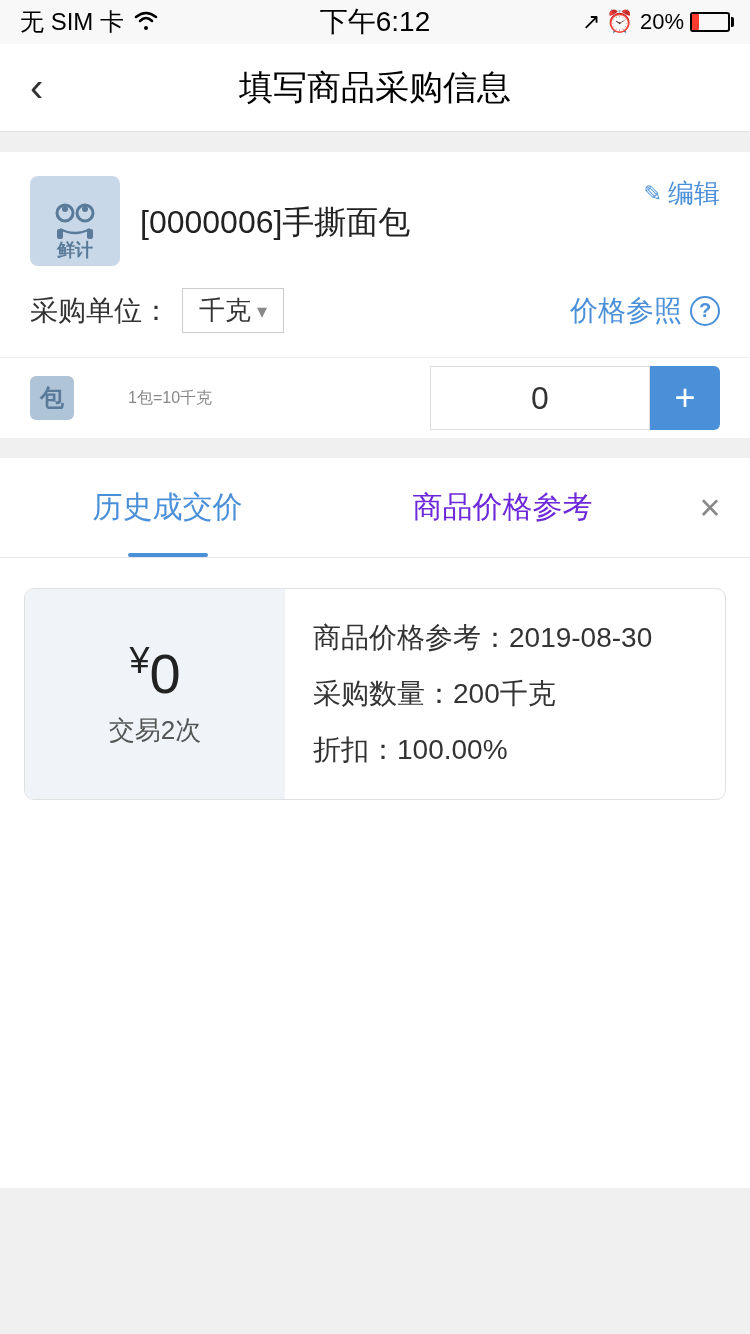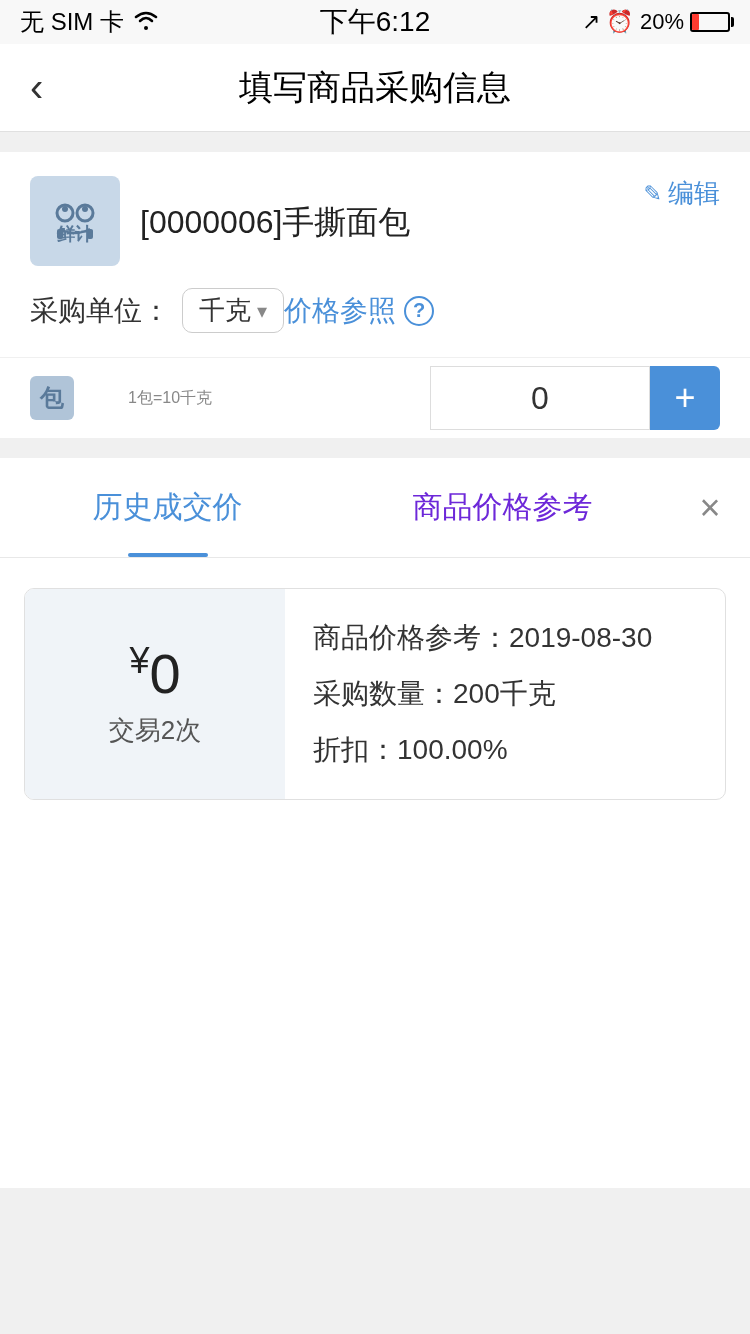--- a/index.html
+++ b/index.html
@@ -134,33 +134,34 @@
       gap: 6px;
       cursor: pointer;
       white-space: nowrap;
     }
     .edit-icon {
       font-size: 22px;
     }
     .product-info-row {
       display: flex;
       align-items: center;
-      justify-content: flex-start;
+      justify-content: space-between;
       margin-top: 22px;
+      gap: 32px;
     }
     .purchase-unit {
       display: flex;
       align-items: center;
       gap: 12px;
       font-size: 28px;
       color: #333;
     }
     .unit-select {
       border: 1px solid #ccc;
-      border-radius: 10px;
+      border-radius: 0;
       padding: 4px 16px;
       font-size: 26px;
       color: #333;
       background: #fff;
       display: flex;
       align-items: center;
       gap: 6px;
     }
     .price-ref {
       font-size: 28px;
@@ -381,21 +382,21 @@
       <div class="product-thumb">
         <svg width="60" height="60" viewBox="0 0 60 60">
           <circle cx="20" cy="22" r="8" fill="none" stroke="#5a7a9a" stroke-width="3"></circle>
           <circle cx="40" cy="22" r="8" fill="none" stroke="#5a7a9a" stroke-width="3"></circle>
           <circle cx="20" cy="18" r="3" fill="#5a7a9a"></circle>
           <circle cx="40" cy="18" r="3" fill="#5a7a9a"></circle>
           <path d="M15 38 Q30 46 45 38" fill="none" stroke="#5a7a9a" stroke-width="2.5"></path>
           <rect x="12" y="38" width="6" height="10" rx="2" fill="#5a7a9a"></rect>
           <rect x="42" y="38" width="6" height="10" rx="2" fill="#5a7a9a"></rect>
         </svg>
-        <div style="position:absolute; bottom:20px; left:50%; transform:translateX(-50%); font-size:18px; color:#5a7a9a; font-weight:bold;">鲜计</div>
+        <div style="position:absolute; bottom:4px; left:50%; transform:translateX(-50%); font-size:18px; color:#5a7a9a; font-weight:bold;">鲜计</div>
       </div>
       <div class="product-name">[0000006]手撕面包</div>
     </div>
     <div class="edit-btn">
       <span class="edit-icon">✎</span>
       <span>编辑</span>
     </div>
   </div>
 
   <div class="product-info-row">

